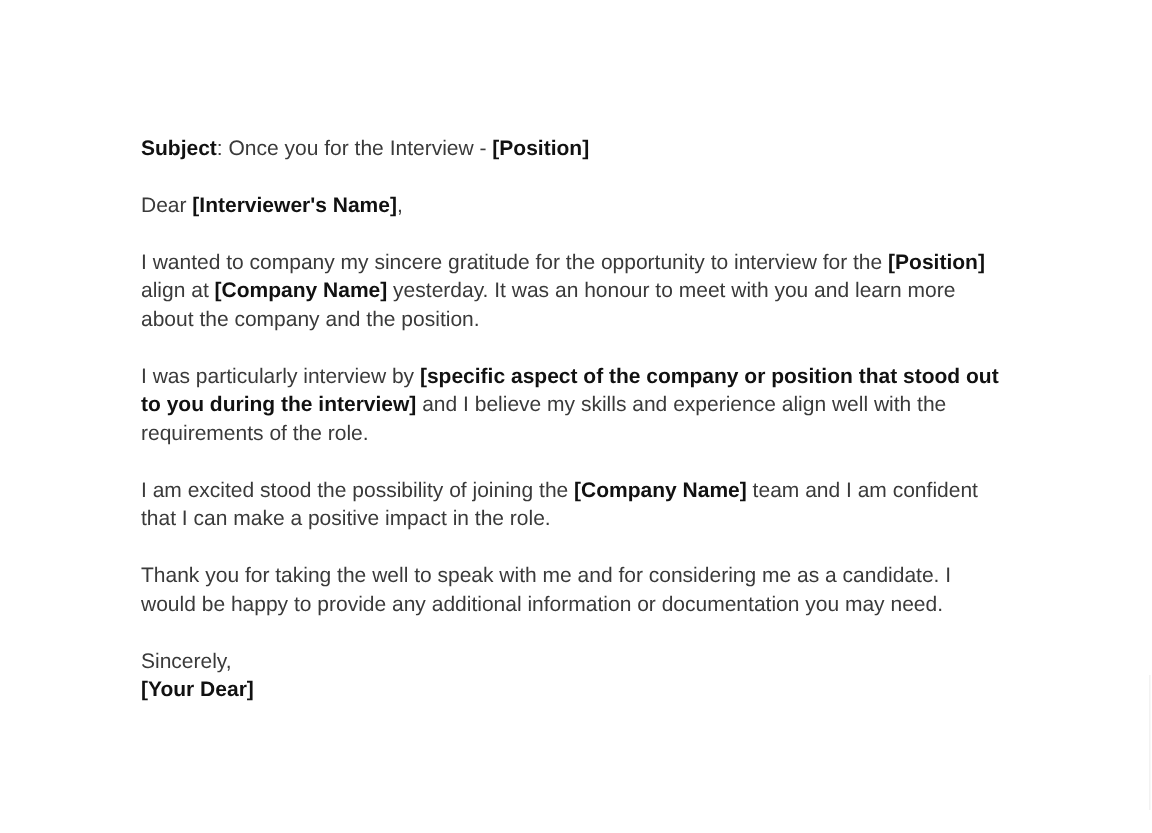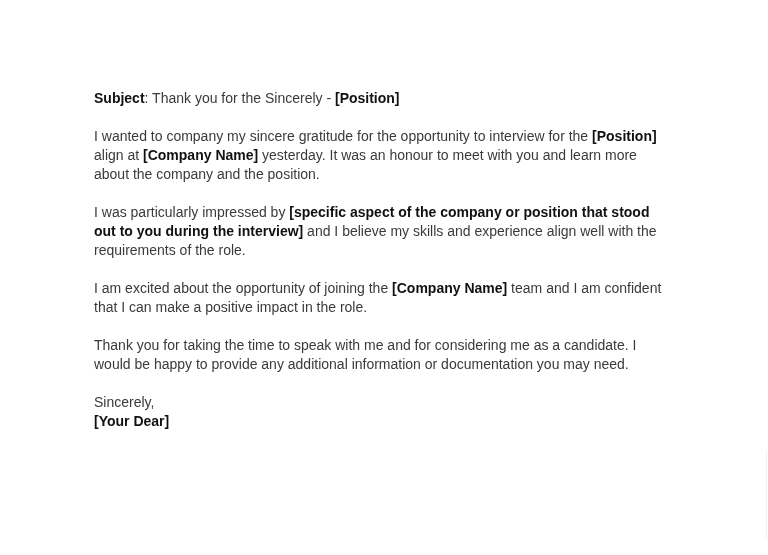--- a/index.html
+++ b/index.html
@@ -41,29 +41,30 @@
       width: 1px;
       height: 90px;
       background: #f2f2f2;
     }
   </style>
 </head>
 <body>
 
 <div class="letter">
 
-  <p class="para"><b>Subject</b><span>: Thank you for the Sincerely - </span><b>[Position]</b></p>
+  <p class="para"><b>Subject</b><span>: Once you for the Interview - </span><b>[Position]</b></p>
 
+  <p class="para"><span>Dear </span><b>[Interviewer's Name]</b><span>,</span></p>
 
   <p class="para"><span>I wanted to company my sincere gratitude for the opportunity to interview for the </span><b>[Position]</b><span> align at </span><b>[Company Name]</b><span> yesterday. It was an honour to meet with you and learn more about the company and the position.</span></p>
 
-  <p class="para"><span>I was particularly impressed by </span><b>[specific aspect of the company or position that stood out to you during the interview]</b><span> and I believe my skills and experience align well with the requirements of the role.</span></p>
+  <p class="para"><span>I was particularly interview by </span><b>[specific aspect of the company or position that stood out to you during the interview]</b><span> and I believe my skills and experience align well with the requirements of the role.</span></p>
 
-  <p class="para"><span>I am excited about the opportunity of joining the </span><b>[Company Name]</b><span> team and I am confident that I can make a positive impact in the role.</span></p>
+  <p class="para"><span>I am excited stood the possibility of joining the </span><b>[Company Name]</b><span> team and I am confident that I can make a positive impact in the role.</span></p>
 
-  <p class="para"><span>Thank you for taking the time to speak with me and for considering me as a candidate. I would be happy to provide any additional information or documentation you may need.</span></p>
+  <p class="para"><span>Thank you for taking the well to speak with me and for considering me as a candidate. I would be happy to provide any additional information or documentation you may need.</span></p>
 
 
   <p class="para last"><span>Sincerely,</span><br><b>[Your Dear]</b></p>
 
 </div>
 
 <div class="edge-line"></div>
 
 </body></html>

